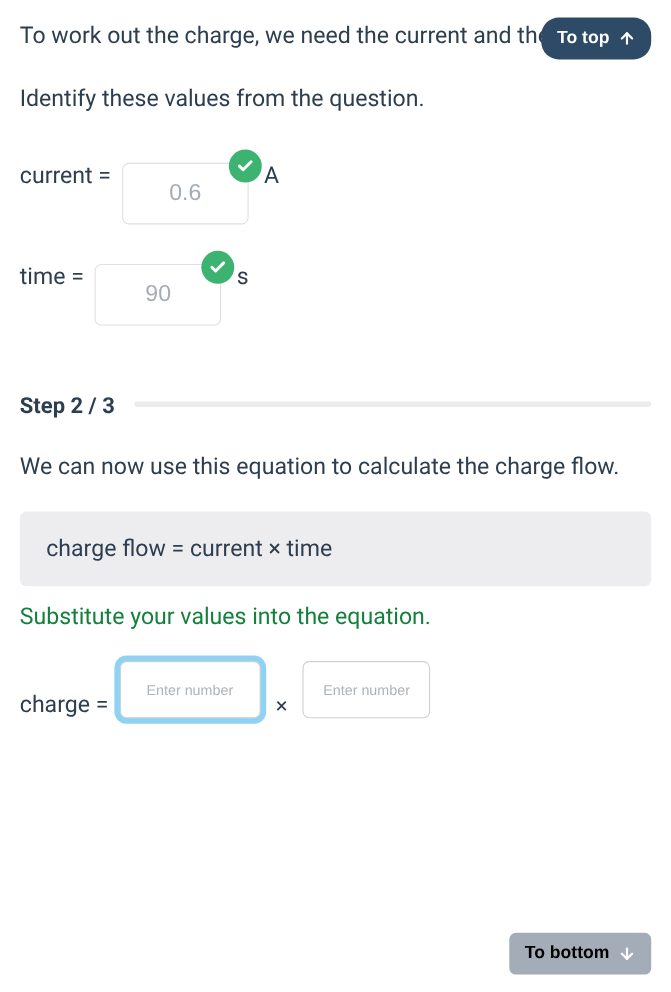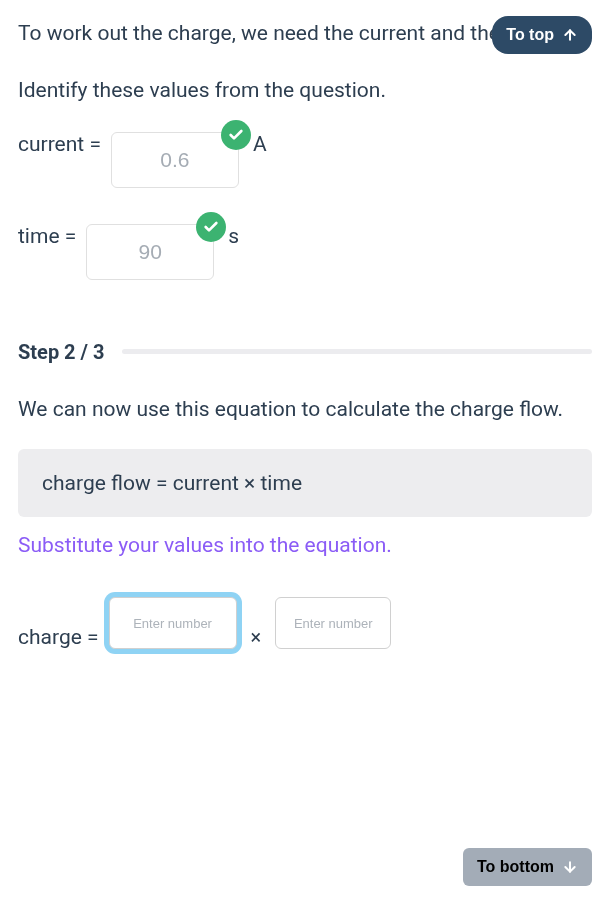--- a/index.html
+++ b/index.html
@@ -18,38 +18,38 @@
     }
     .intro-text {
       font-size: 21px;
       line-height: 1.5;
       color: #2d3e50;
       margin-bottom: 28px;
     }
     .identify-text {
       font-size: 21px;
       color: #2d3e50;
-      margin-bottom: 30px;
+      margin-bottom: 46px;
     }
     .input-row {
       display: flex;
       align-items: flex-start;
       margin-bottom: 36px;
     }
     .input-label {
       font-size: 21px;
       color: #2d3e50;
       margin-right: 10px;
     }
     .input-container {
       position: relative;
       display: inline-block;
     }
     .value-input {
-      width: 128px;
+      width: 115px;
       height: 56px;
       border: 1px solid #e0e0e0;
       border-radius: 6px;
       text-align: center;
       font-size: 21px;
       color: #a5acb4;
       background: #fff;
     }
     .check-badge {
       position: absolute;
@@ -100,22 +100,22 @@
     .equation-box {
       background: #ededef;
       border-radius: 6px;
       padding: 22px 24px;
       font-size: 21px;
       color: #2d3e50;
       margin-bottom: 16px;
     }
     .substitute-text {
       font-size: 21px;
-      color: #8b5cf6;
-      margin-bottom: 40px;
+      color: #15803d;
+      margin-bottom: 28px;
     }
     .charge-row {
       display: flex;
       align-items: flex-end;
     }
     .charge-label {
       font-size: 21px;
       color: #2d3e50;
       margin-right: 10px;
     }

